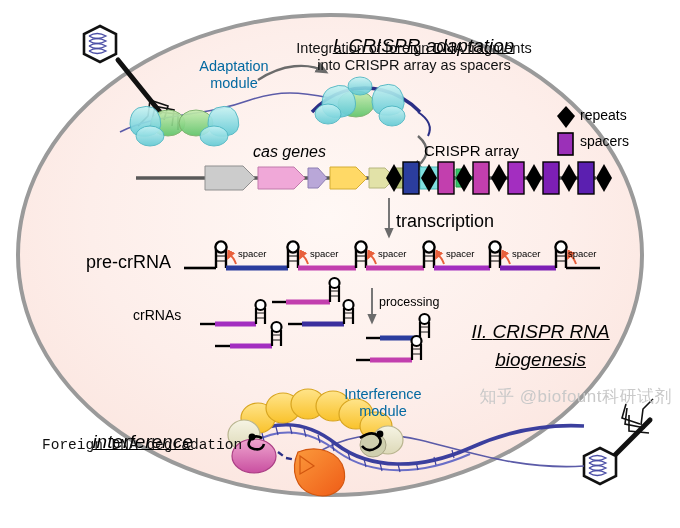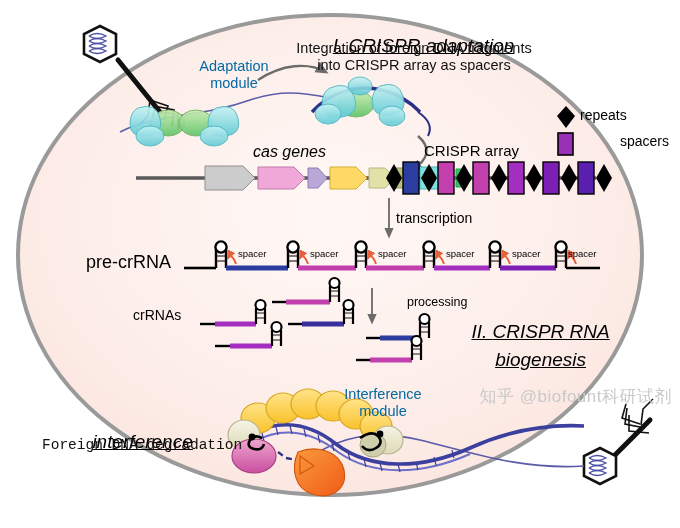--- a/index.html
+++ b/index.html
@@ -333,27 +333,27 @@
   <div class="lbl sect" style="left:300px;top:14px;width:226px;">
     <u><span>I. </span><span>CRISPR adaptation</span></u>
   </div>
   <div class="lbl sub" style="left:292px;top:40px;width:244px;">Integration of foreign DNA fragments</div>
   <div class="lbl sub" style="left:292px;top:57px;width:244px;">into CRISPR array as spacers</div>
 
   <div class="lbl red" style="left:186px;top:58px;width:96px;">Adaptation</div>
   <div class="lbl red" style="left:186px;top:75px;width:96px;">module</div>
 
   <div class="lbl plain" style="left:580px;top:108px;">repeats</div>
-  <div class="lbl plain" style="left:580px;top:134px;margin-left:40px;">spacers</div>
+  <div class="lbl plain" style="left:580px;top:134px;">spacers</div>
 
   <div class="lbl plain ital" style="left:253px;top:143px;font-size:16px;">cas genes</div>
   <div class="lbl plain" style="left:424px;top:143px;font-size:15px;">CRISPR array</div>
 
-  <div class="lbl plain" style="left:396px;top:211px;font-size:14px;">transcription</div>
-  <div class="lbl plain" style="left:379px;top:295px;font-size:12.5px;margin-left:28px;">processing</div>
+  <div class="lbl plain" style="left:396px;top:211px;font-size:18px;">transcription</div>
+  <div class="lbl plain" style="left:379px;top:295px;font-size:12.5px;">processing</div>
 
   <div class="lbl plain" style="left:86px;top:252px;font-size:18px;">pre-crRNA</div>
   <div class="lbl plain" style="left:133px;top:308px;font-size:14px;">crRNAs</div>
 
   <div class="lbl small" style="left:238px;top:249px;">spacer</div>
   <div class="lbl small" style="left:310px;top:249px;">spacer</div>
   <div class="lbl small" style="left:378px;top:249px;">spacer</div>
   <div class="lbl small" style="left:446px;top:249px;">spacer</div>
   <div class="lbl small" style="left:512px;top:249px;">spacer</div>
   <div class="lbl small" style="left:568px;top:249px;">spacer</div>

